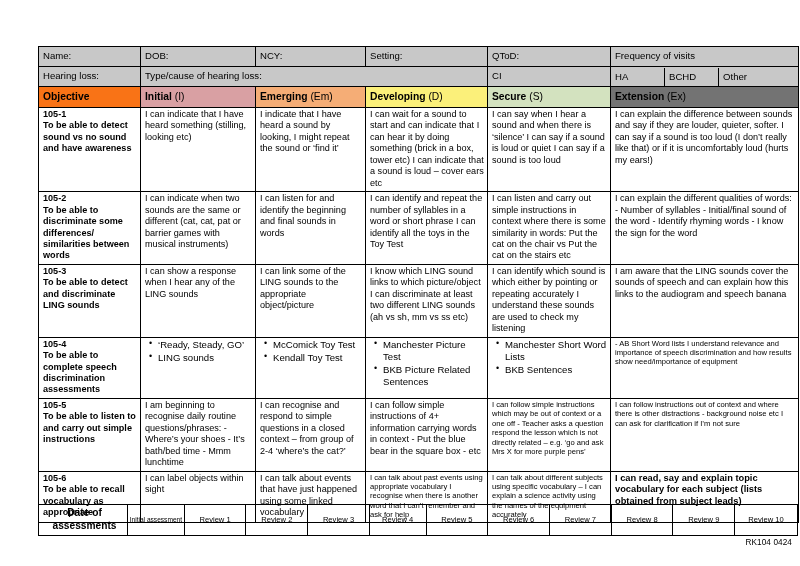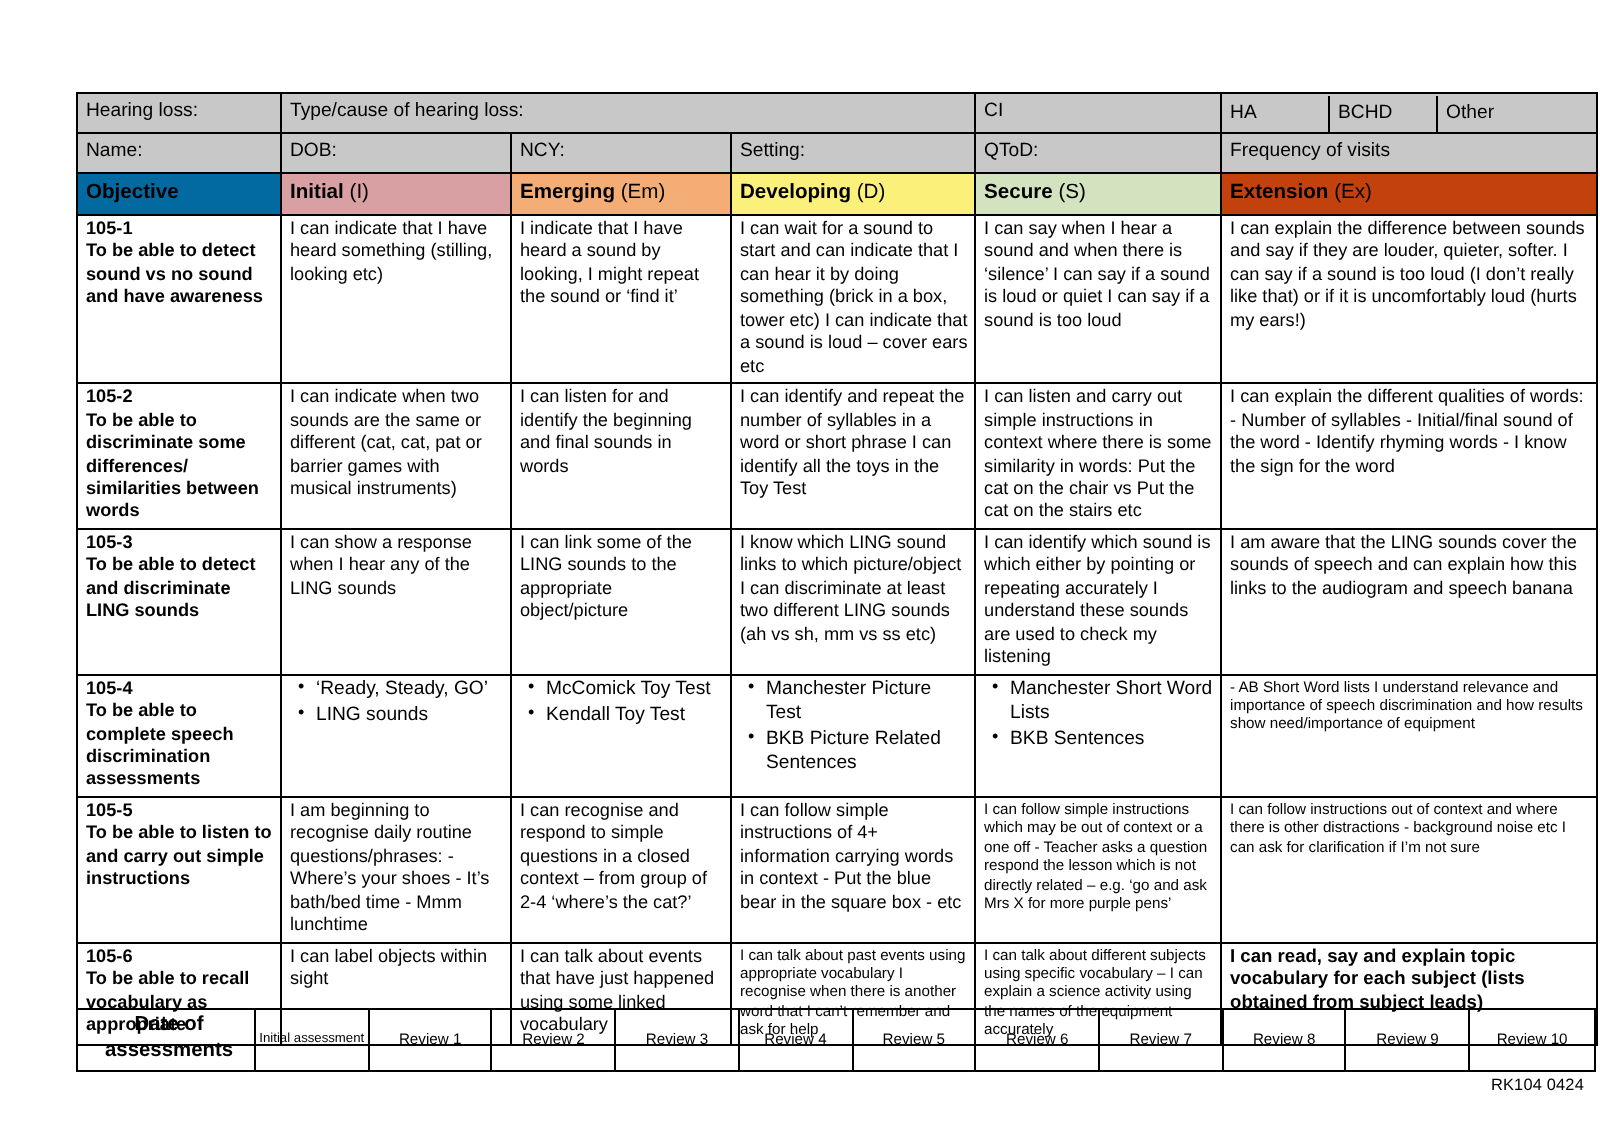--- a/index.html
+++ b/index.html
@@ -101,26 +101,26 @@
 
   
   tr.bands td {
     height: 16px;
     vertical-align: middle;
     padding-top: 2px;
     font-size: 10.3px;
     white-space: nowrap;
   }
   tr.bands td b { font-weight: bold; }
-  .band-objective { background: #0369a1; }
+  .band-objective { background: #f97316; }
   .band-initial    { background: #d9a0a3; }
   .band-emerging   { background: #f5ad76; }
   .band-developing { background: #fbf07a; }
   .band-secure     { background: #d3e2bf; }
-  .band-extension  { background: #c2410c; }
+  .band-extension  { background: #737373; }
 
   
   td.obj {
     font-weight: bold;
     font-size: 10px;
     line-height: 1.3;
     padding-top: 2px;
   }
   td.obj .code { display: block; }
   td.obj .desc { display: block; }
@@ -196,43 +196,43 @@
       <col style="width:102px">
       <col style="width:115px">
       <col style="width:110px">
       <col style="width:122px">
       <col style="width:123px">
       <col style="width:188px">
     </colgroup>
 
     <tbody>
         <tr class="info">
+      <td>Name:</td>
+      <td>DOB:</td>
+      <td style="width:45px">NCY:</td>
+      <td>Setting:</td>
+      <td>QToD:</td>
+      <td>Frequency of visits</td>
+    </tr>
+
+    <tr class="info">
       <td>Hearing loss:</td>
       <td colspan="3">Type/cause of hearing loss:</td>
       <td style="width:42px">CI</td>
       <td style="padding:0">
         <table style="width:100%;border-collapse:collapse;table-layout:fixed">
           <tbody>
                 <tr>
             <td style="border:0;border-right:1.1px solid #000;width:46px;background:#c8c8c8;font-size:9.6px;padding:2px 3px 1px 4px">HA</td>
             <td style="border:0;border-right:1.1px solid #000;width:46px;background:#c8c8c8;font-size:9.6px;padding:2px 3px 1px 4px">BCHD</td>
             <td style="border:0;background:#c8c8c8;font-size:9.6px;padding:2px 3px 1px 4px">Other</td>
           </tr>
         </tbody>
             </table>
       </td>
-    </tr>
-
-    <tr class="info">
-      <td>Name:</td>
-      <td>DOB:</td>
-      <td style="width:45px">NCY:</td>
-      <td>Setting:</td>
-      <td>QToD:</td>
-      <td>Frequency of visits</td>
     </tr>
 
     <tr class="bands">
       <td class="band-objective">
         <b>Objective</b>
       </td>
       <td class="band-initial">
         <b>Initial</b>
         <span>(I)</span>
       </td>

